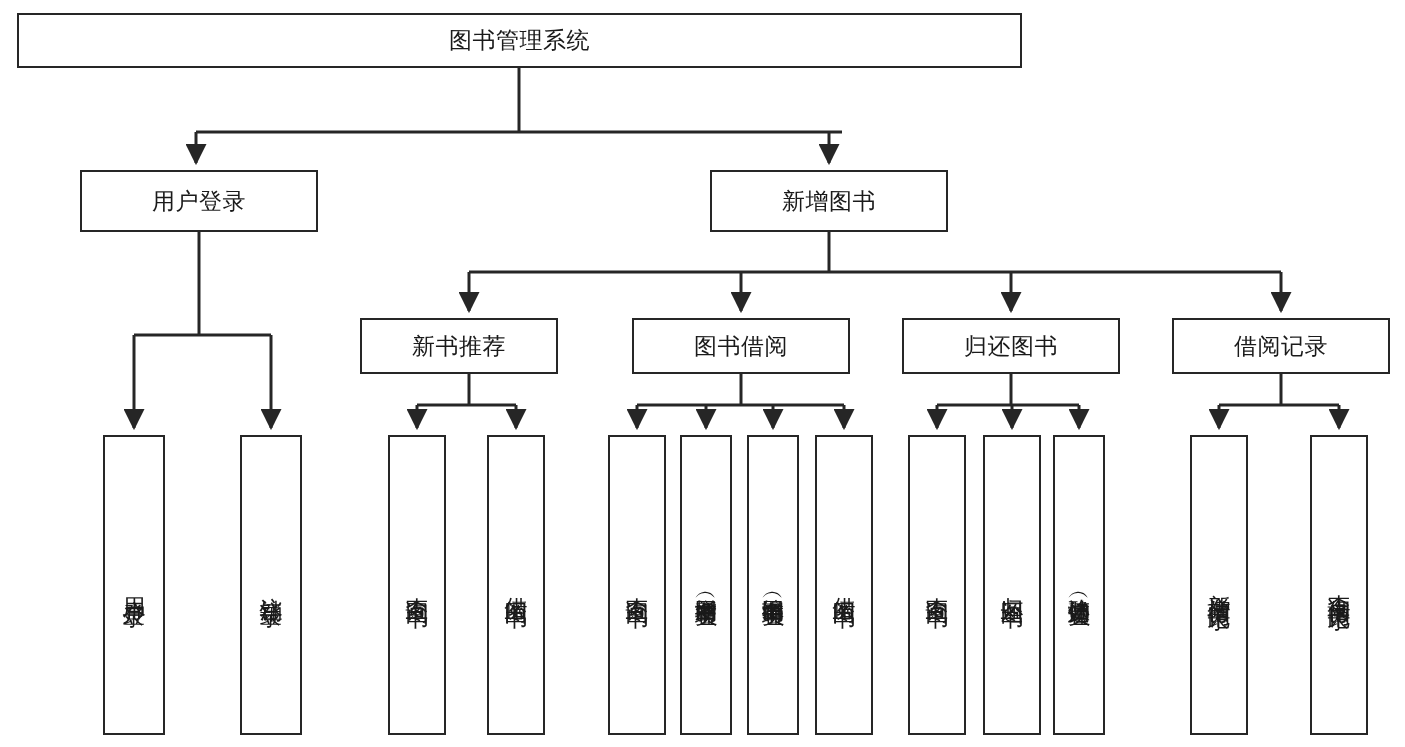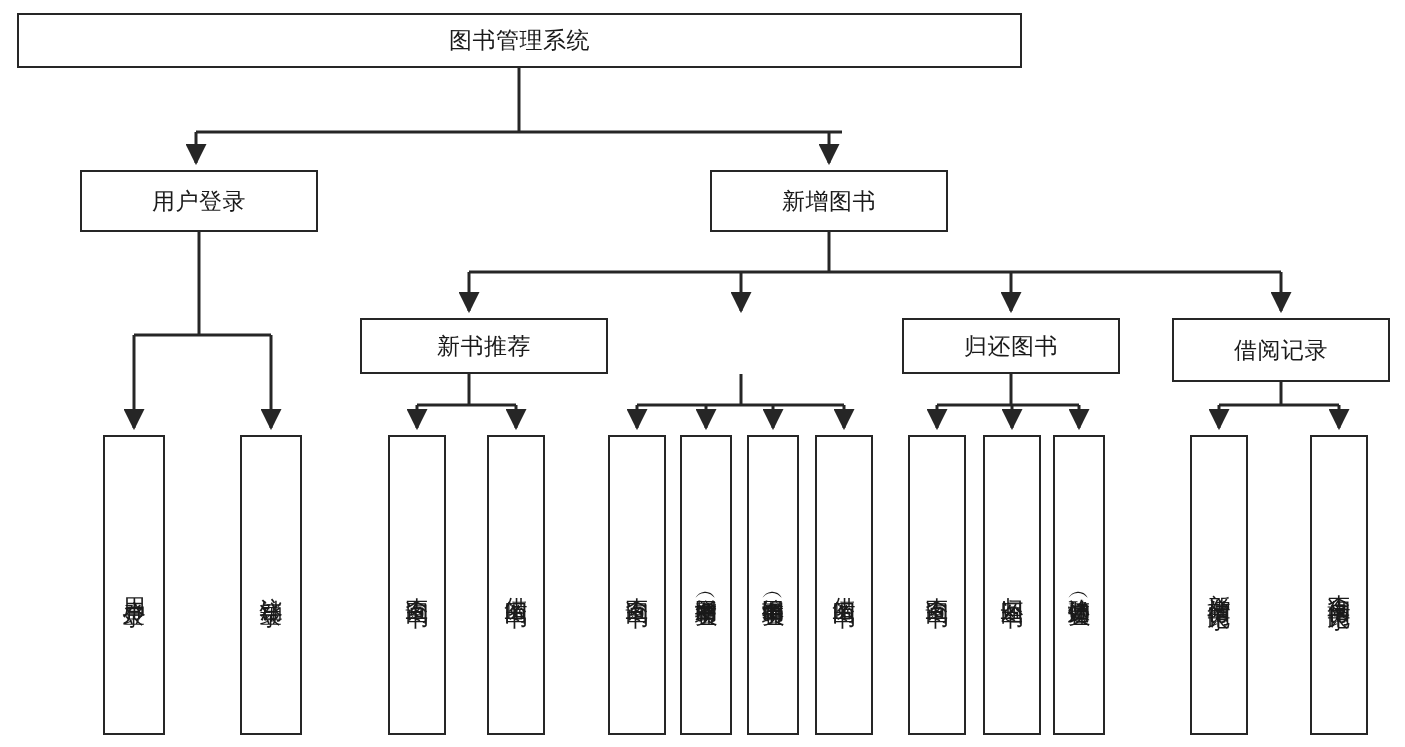--- a/index.html
+++ b/index.html
@@ -127,27 +127,30 @@
     <span class="node-label">图书管理系统</span>
   </div>
 
   <div class="node horiz" style="left:80px;top:170px;width:238px;height:62px;">
     <span class="node-label">用户登录</span>
   </div>
   <div class="node horiz" style="left:710px;top:170px;width:238px;height:62px;">
     <span class="node-label">新增图书</span>
   </div>
 
-  <div class="node horiz" style="left:360px;top:318px;width:248px;height:56px;">
+  <div class="node horiz" style="left:360px;top:318px;width:198px;height:56px;">
     <span class="node-label">新书推荐</span>
+  </div>
+  <div class="node horiz" style="left:632px;top:318px;width:218px;height:56px;">
+    <span class="node-label">图书借阅</span>
   </div>
   <div class="node horiz" style="left:902px;top:318px;width:218px;height:56px;">
     <span class="node-label">归还图书</span>
   </div>
-  <div class="node horiz" style="left:1172px;top:318px;width:218px;height:64px;">
+  <div class="node horiz" style="left:1172px;top:318px;width:218px;height:56px;">
     <span class="node-label">借阅记录</span>
   </div>
 
   <div class="node vert" style="left:103px;top:435px;width:62px;height:300px;">
     <span class="node-label">用户登录</span>
   </div>
   <div class="node vert" style="left:240px;top:435px;width:62px;height:300px;">
     <span class="node-label">注销登录</span>
   </div>
 

